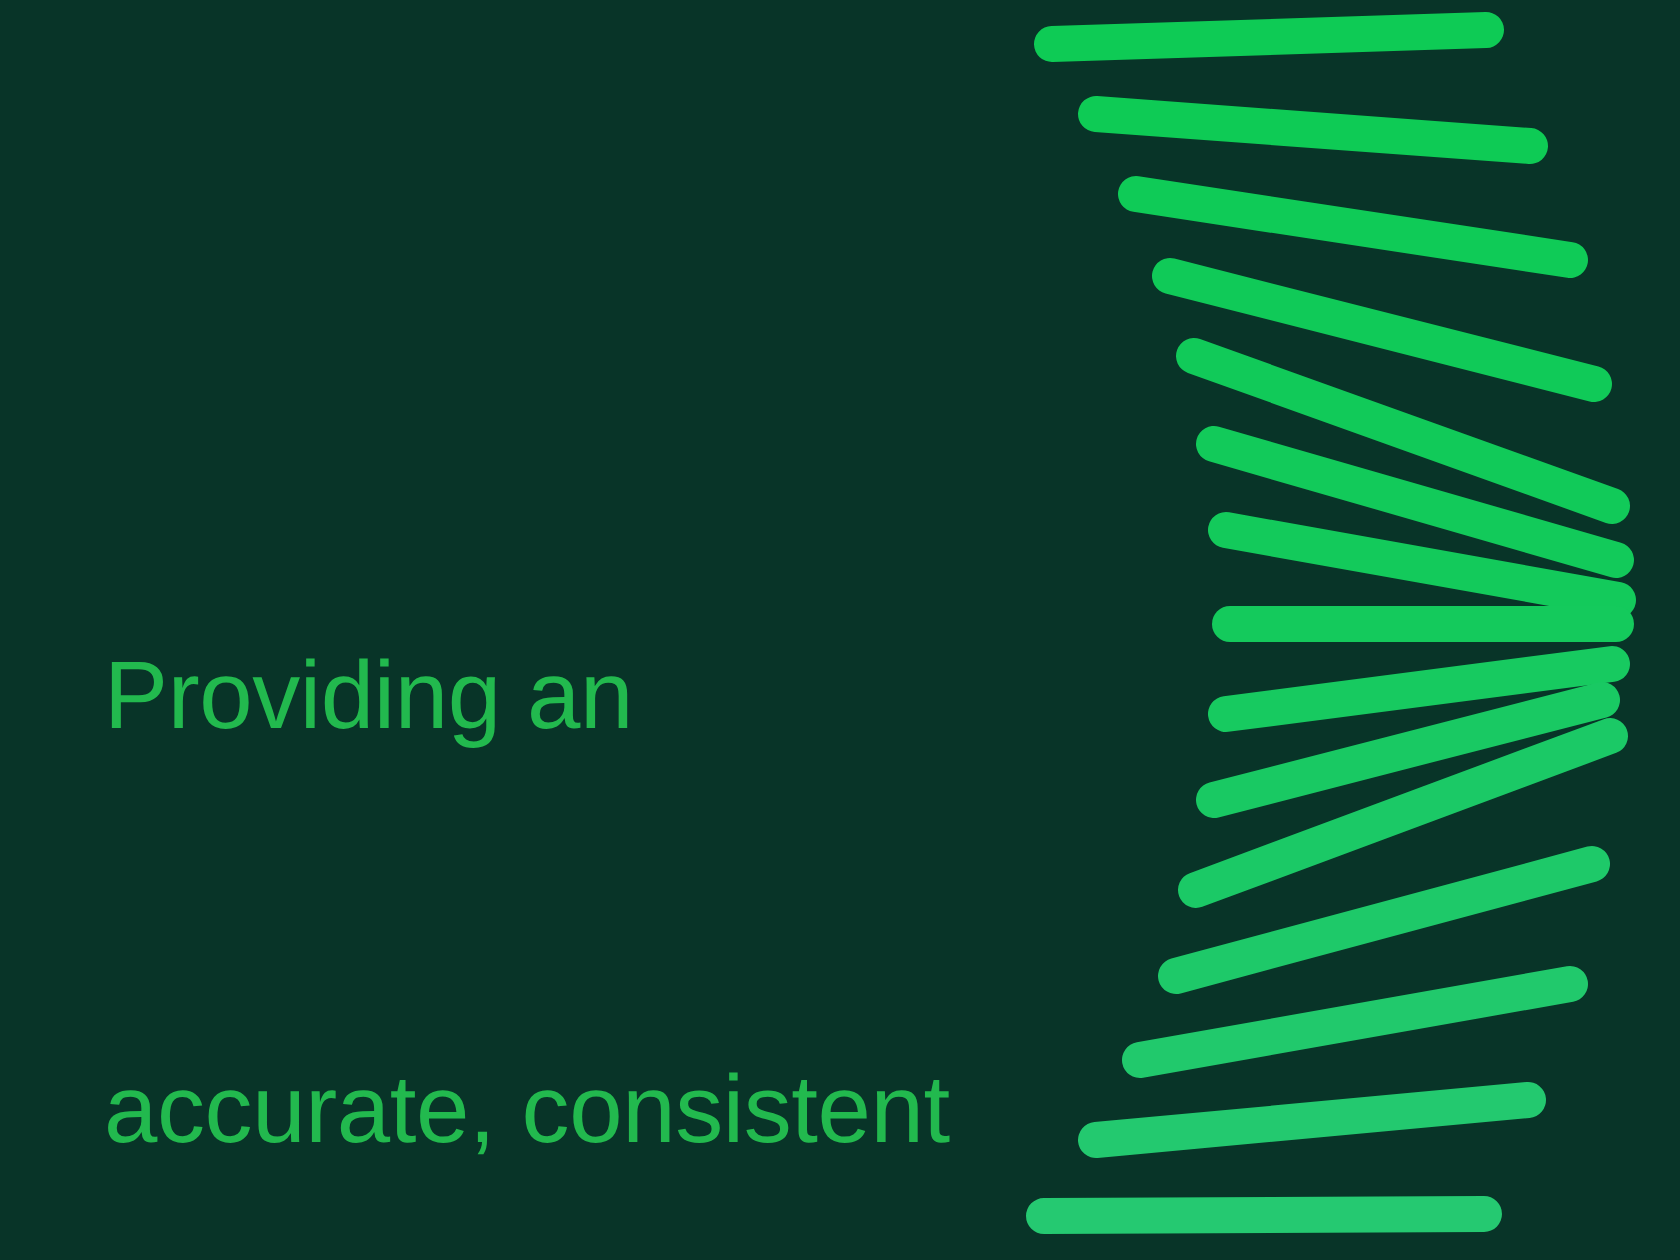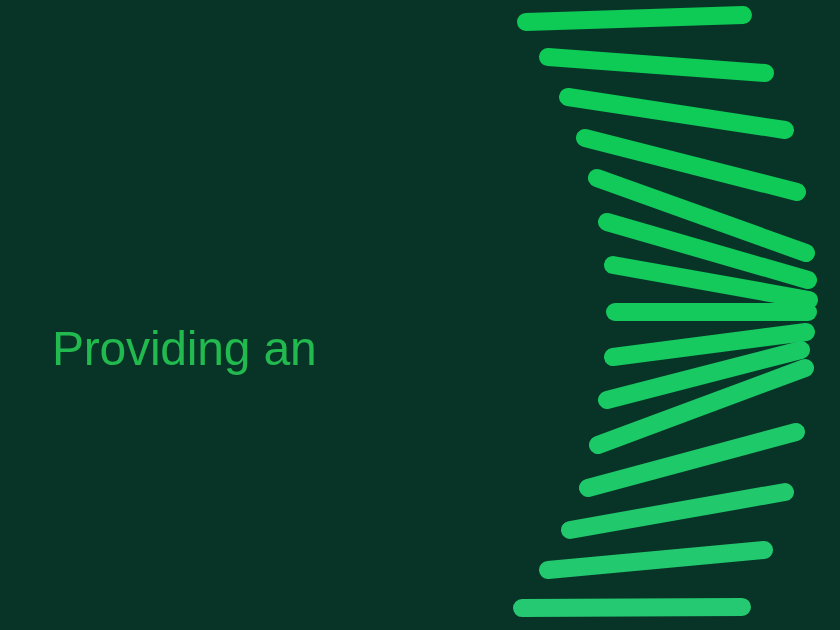--- a/index.html
+++ b/index.html
@@ -69,18 +69,19 @@
         <line x1="588" y1="488" x2="796" y2="432" stroke="#1ec969" stroke-width="18" stroke-linecap="round"></line>
         <line x1="570" y1="530" x2="785" y2="492" stroke="#21c96c" stroke-width="18" stroke-linecap="round"></line>
         <line x1="548" y1="570" x2="764" y2="550" stroke="#23c96f" stroke-width="18" stroke-linecap="round"></line>
         <line x1="522" y1="608" x2="742" y2="607" stroke="#25c971" stroke-width="18" stroke-linecap="round"></line>
       </g>
   </svg>
 
   <div class="headline-block">
     <h1 class="headline" style="color: rgb(34, 185, 78); font-size: 48px; line-height: 69px;">
       <span class="ln">Providing an</span>
+      <span class="ln">accurate, consistent</span>
       
       
     </h1>
   </div>
 
 </div>
 
 </body></html>

